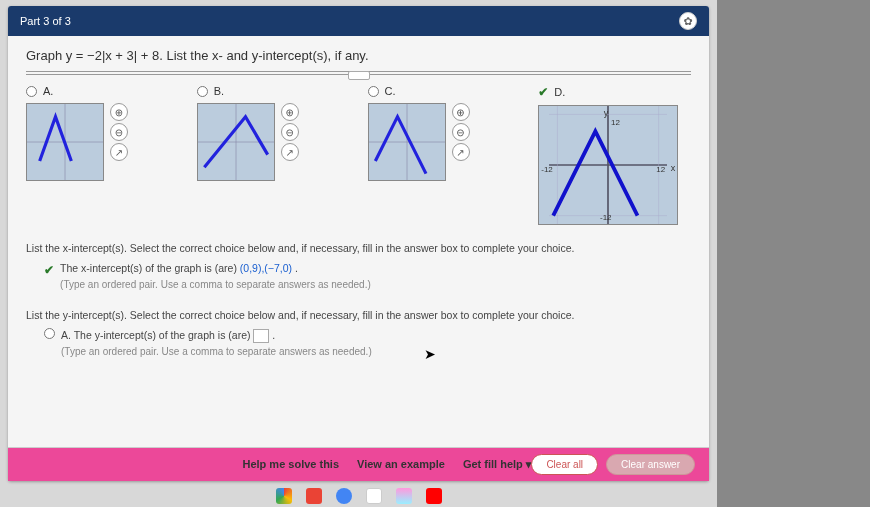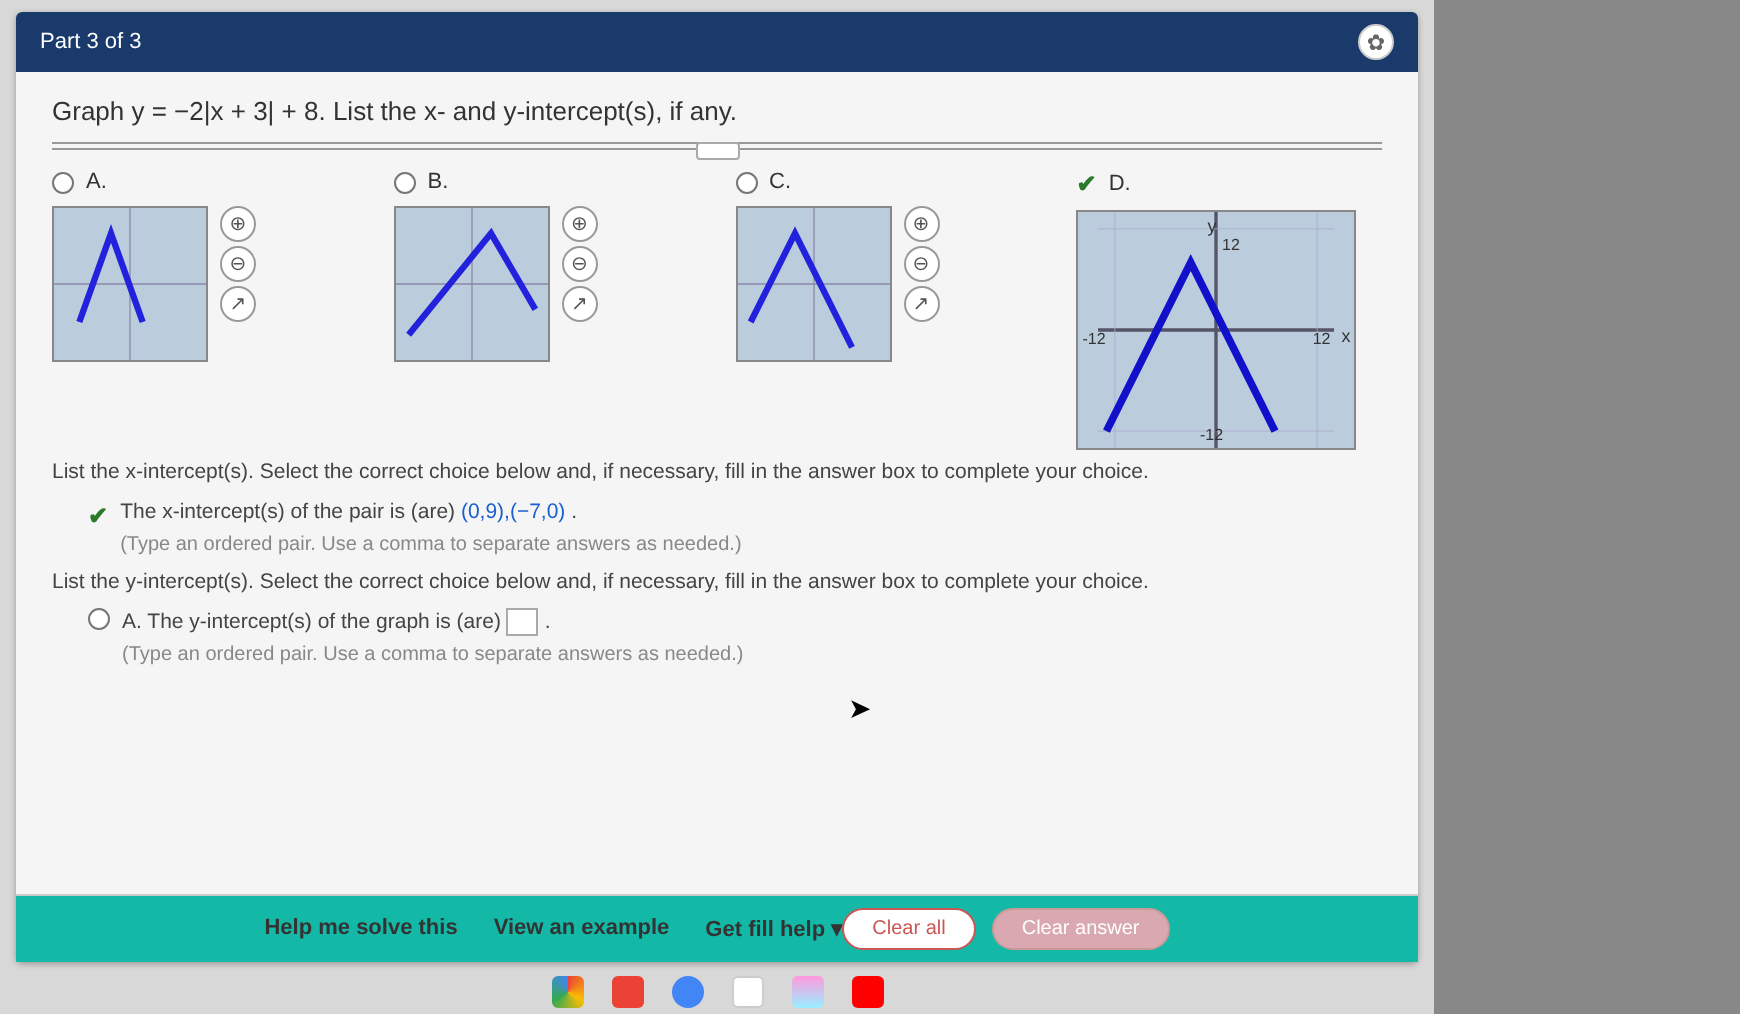--- a/index.html
+++ b/index.html
@@ -16,26 +16,26 @@
   .choice{flex:1;position:relative}
   .radio-row{display:flex;align-items:center;gap:6px;font-size:11px;margin-bottom:6px}
   input[type=radio]{width:11px;height:11px}
   .check{color:#2a7a2a;font-weight:bold;font-size:12px}
   .thumb-wrap{display:flex;align-items:flex-start;gap:6px}
   .thumb{width:78px;height:78px;background:#bcd;border:1px solid #888;position:relative}
   .thumb svg{width:100%;height:100%}
   .tbtns{display:flex;flex-direction:column;gap:2px}
   .tbtn{width:18px;height:18px;border:1px solid #999;border-radius:50%;background:#fff;display:flex;align-items:center;justify-content:center;font-size:10px;color:#555;cursor:pointer}
   .big{width:140px;height:120px}
-  .section{font-size:10.5px;color:#444;margin-top:4px;line-height:1.5}
+  .section{font-size:10.5px;color:#444;margin-top:16px;line-height:1.5}
   .sub{margin-left:18px;margin-top:4px;display:flex;align-items:flex-start;gap:6px}
   .blue{color:#1a5fd0}
   .hint{color:#888;font-size:10px}
   .answerbox{display:inline-block;width:16px;height:14px;border:1px solid #aaa;background:#fff;vertical-align:middle}
-  .footer{position:absolute;bottom:0;left:0;right:0;background:#14b8a6;border-top:1px solid #ccc;padding:6px 14px;display:flex;align-items:center;justify-content:center;font-size:11px}
+  .footer{position:absolute;bottom:0;left:0;right:0;background:#ec4899;border-top:1px solid #ccc;padding:6px 14px;display:flex;align-items:center;justify-content:flex-end;font-size:11px}
   .footer-left{display:flex;gap:18px;color:#333;font-weight:bold}
   .footer-left span{cursor:pointer}
   .footer-right{display:flex;gap:8px}
   .btn{padding:4px 14px;border-radius:12px;font-size:10px;cursor:pointer}
   .btn-clear{background:#fff;border:1px solid #c55;color:#c55}
   .btn-check{background:#d9a8b0;border:1px solid #c99;color:#fff}
   .taskbar{position:absolute;bottom:0;left:0;right:0;height:22px;display:flex;align-items:center;justify-content:center;gap:14px}
   .ticon{width:16px;height:16px;border-radius:3px}
   .cursor{position:absolute;left:424px;top:346px;font-size:14px;color:#000;pointer-events:none}
 </style>
@@ -151,21 +151,21 @@
             <span style="position:absolute;top:50%;right:12px;font-size:8px">12</span>
           </div>
         </div>
       </div>
 
       <div class="section">
         <div>List the x-intercept(s). Select the correct choice below and, if necessary, fill in the answer box to complete your choice.</div>
         <div class="sub">
           <span class="check">✔</span>
           <div>
-            <span>The x-intercept(s) of the pair is (are) </span>
+            <span>The x-intercept(s) of the graph is (are) </span>
             <span class="blue">(0,9),(−7,0)</span>
             <span> .</span><br>
             <span class="hint">(Type an ordered pair. Use a comma to separate answers as needed.)</span>
           </div>
         </div>
       </div>
 
       <div class="section">
         <div>List the y-intercept(s). Select the correct choice below and, if necessary, fill in the answer box to complete your choice.</div>
         <div class="sub">

